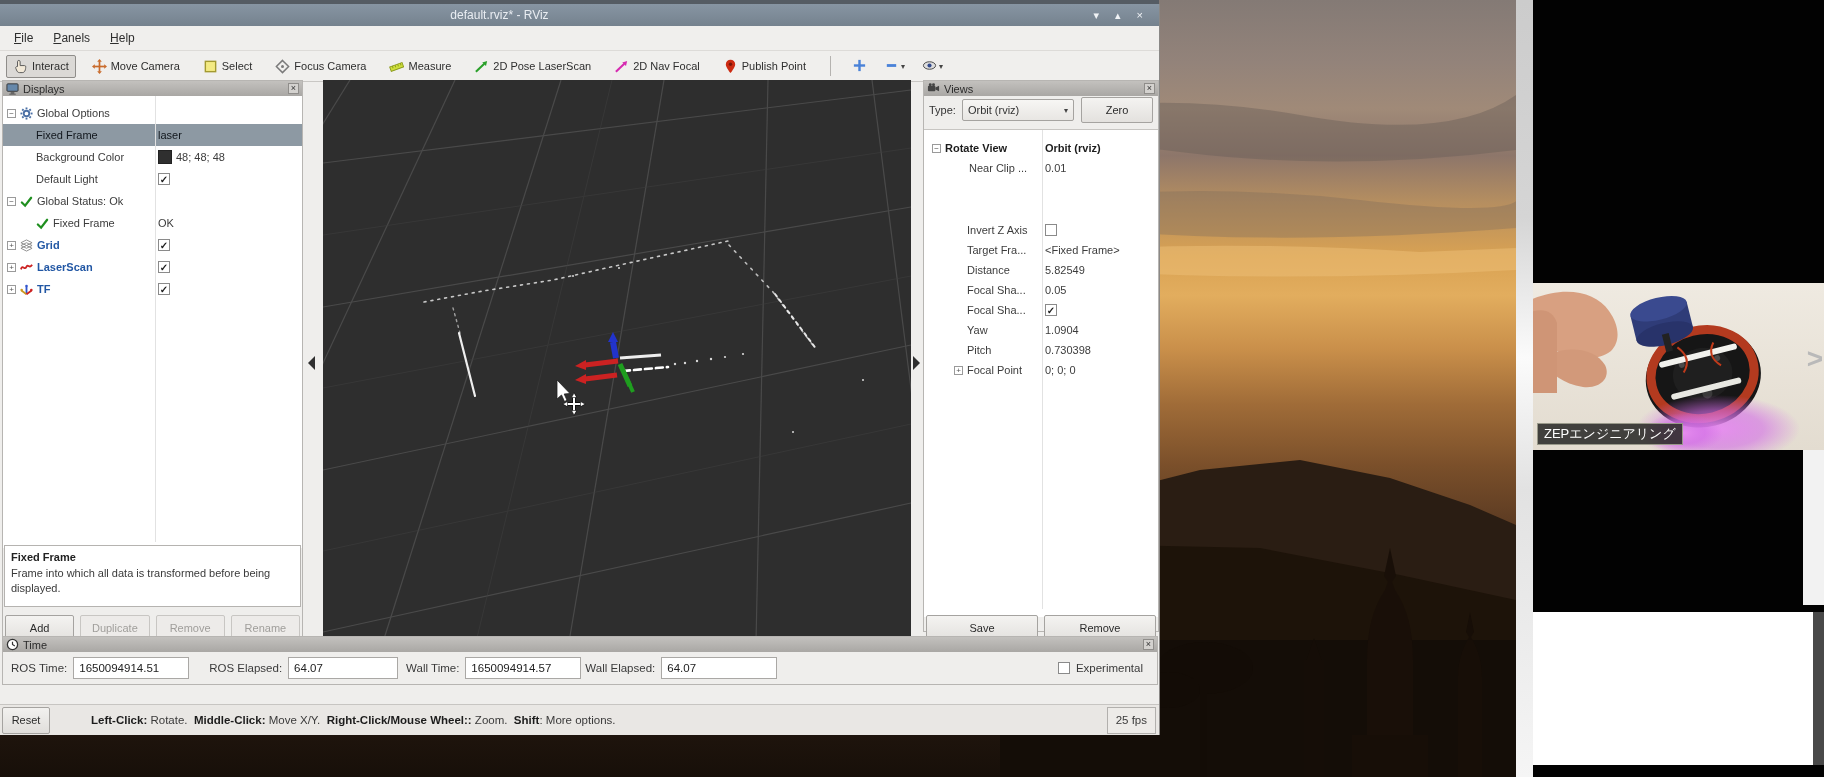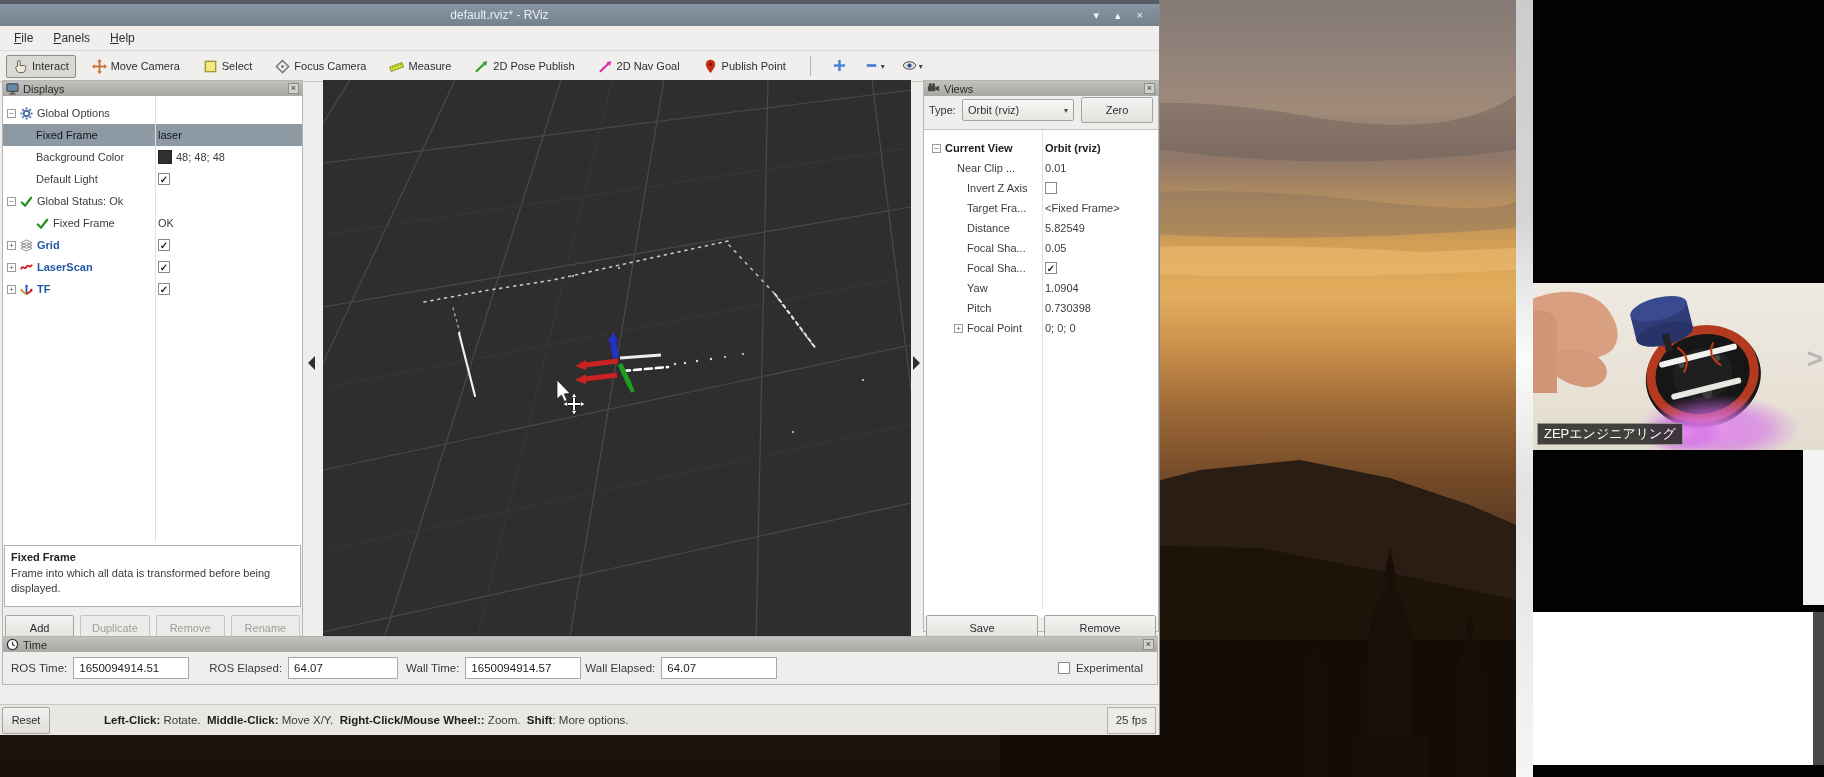--- a/index.html
+++ b/index.html
@@ -97,21 +97,21 @@
   .tfield label{margin-right:6px;}
   .tinput{height:22px;border:1px solid #aaa8a5;background:#fff;font-size:11.5px;color:#222;
           padding:0 5px;font-family:"Liberation Sans",sans-serif;box-sizing:border-box;}
   .expwrap{margin-left:auto;display:flex;align-items:center;gap:6px;padding-right:6px;}
 
   
   #statusbar{position:absolute;left:0;top:700px;width:1159px;height:31px;background:#e9e7e4;
              border-top:1px solid #c7c5c2;display:flex;align-items:center;font-size:11.5px;color:#3a3a3a;box-sizing:border-box;}
   #reset-btn{width:46px;height:25px;margin-left:2px;background:linear-gradient(#f2f1ef,#e0dedb);
              border:1px solid #a5a3a0;display:flex;align-items:center;justify-content:center;}
-  #hints{margin-left:22px;white-space:pre;padding-left:32px;}
+  #hints{margin-left:9px;white-space:pre;padding-left:32px;}
   #hints b{color:#1c1c1c;}
   #fpsbox{margin-left:auto;margin-right:3px;height:25px;border:1px solid #b2b0ad;background:#edebe8;
           display:flex;align-items:center;padding:0 8px;}
 
   
   #scrollstrip{position:absolute;left:1516px;top:0;width:17px;height:777px;
     background:linear-gradient(180deg,#cccccc 0%,#d5d5d5 28%,#fbfbfb 46%,#e2e2e2 63%,#f5f5f5 100%);}
   #rightzone{position:absolute;left:1533px;top:0;width:291px;height:777px;background:#fff;}
   .rz-black-top{position:absolute;top:0;left:0;right:0;height:283px;background:#020202;}
   .rz-video{position:absolute;top:283px;left:0;right:0;height:167px;overflow:hidden;background:#eae5dc;}
@@ -219,30 +219,30 @@
           </span>
           <span class="tlabel">Measure</span>
         </div>
         <div class="tool">
           <span class="ticn">
             <svg viewBox="0 0 16 16" width="15" height="15">
               <line x1="2" y1="13.5" x2="11" y2="5" stroke="#2aa02a" stroke-width="2.2"></line>
               <polygon points="14,2 12.8,7.5 8.8,3.8" fill="#2aa02a"></polygon>
             </svg>
           </span>
-          <span class="tlabel">2D Pose Publish</span>
+          <span class="tlabel">2D Pose LaserScan</span>
         </div>
         <div class="tool">
           <span class="ticn">
             <svg viewBox="0 0 16 16" width="15" height="15">
               <line x1="2" y1="13.5" x2="11" y2="5" stroke="#d62ab0" stroke-width="2.2"></line>
               <polygon points="14,2 12.8,7.5 8.8,3.8" fill="#d62ab0"></polygon>
             </svg>
           </span>
-          <span class="tlabel">2D Nav Goal</span>
+          <span class="tlabel">2D Nav Focal</span>
         </div>
         <div class="tool">
           <span class="ticn">
             <svg viewBox="0 0 16 16" width="15" height="15">
               <path d="M8 15 C8 15 3 8.8 3 5.8 a5 5 0 1 1 10 0 C13 8.8 8 15 8 15 z" fill="#cc2b12"></path>
               <circle cx="8" cy="5.6" r="1.8" fill="#7a1608"></circle>
             </svg>
           </span>
           <span class="tlabel">Publish Point</span>
         </div>
@@ -499,33 +499,33 @@
         <span class="dropdown">
           <span>Orbit (rviz)</span>
           <span class="caret">▾</span>
         </span>
         <span class="btn" id="zero-btn">Zero</span>
       </div>
       <div class="typesep"></div>
       <div class="tree" id="views-tree" style="padding-top: 8px;">
           <div class="trow" style="padding-left: 8px;">
             <span class="exp">−</span>
-            <span class="tname bold">Current View</span>
+            <span class="tname bold">Rotate View</span>
             <span class="tval">
               <span class="vtext bold">Orbit (rviz)</span>
             </span>
           </div>
-          <div class="trow" style="padding-left: 20px;">
+          <div class="trow" style="padding-left: 32px;">
             <span class="expspace"></span>
             <span class="tname">Near Clip ...</span>
             <span class="tval">
               <span class="vtext">0.01</span>
             </span>
           </div>
-          <div class="trow" style="padding-left: 30px;">
+          <div class="trow" style="padding-left: 30px; margin-top: 42px;">
             <span class="expspace"></span>
             <span class="tname">Invert Z Axis</span>
             <span class="tval">
               <span class="cb"></span>
             </span>
           </div>
           <div class="trow" style="padding-left: 30px;">
             <span class="expspace"></span>
             <span class="tname">Target Fra...</span>
             <span class="tval">

